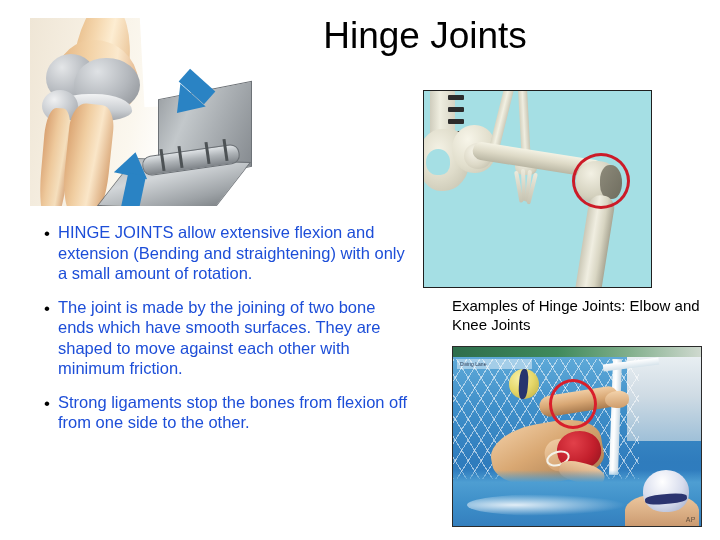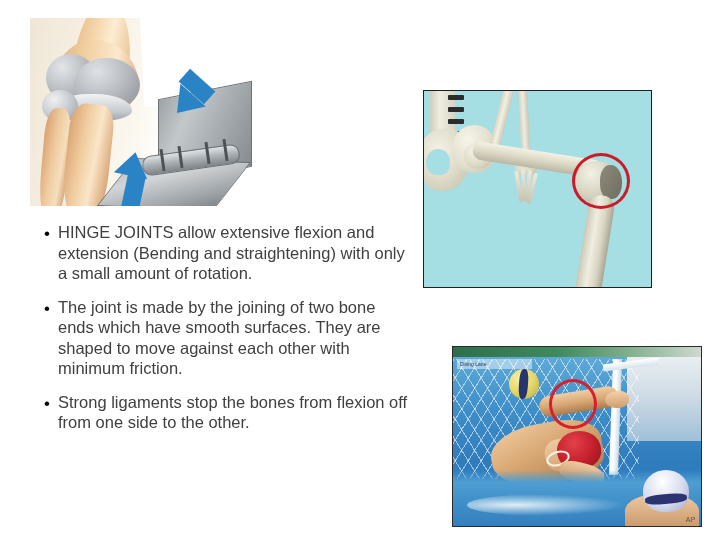--- a/index.html
+++ b/index.html
@@ -50,21 +50,21 @@
     font-size: 17px;
     line-height: 21px;
     color: #000000;
     text-align: center;
     padding-top: 1px;
   }
   .bullet-text {
     flex: 1 1 auto;
     font-size: 16.5px;
     line-height: 20.5px;
-    color: #404040;
+    color: #1d4ed8;
   }
 
   
   #caption {
     position: absolute;
     left: 452px;
     top: 296px;
     width: 250px;
     font-size: 15px;
     line-height: 19px;
@@ -555,20 +555,21 @@
     font-size: 7px;
     color: rgba(60,50,40,.75);
     letter-spacing: .5px;
   }
 </style>
 </head>
 <body>
 
 <div id="slide">
 
+  <div id="title">Hinge Joints</div>
 
   <div class="pic" id="pic-hinge">
     <div class="white-wedge"></div>
     <div class="white-right"></div>
 
     <div class="femur"></div>
     <div class="femur-flare"></div>
     <div class="condyle-a"></div>
     <div class="condyle-b"></div>
     <div class="cart-lower"></div>
@@ -608,20 +609,21 @@
       <div class="fg f4"></div>
     </div>
     <div class="femur-head"></div>
     <div class="femur-long"></div>
     <div class="knee-knob"></div>
     <div class="knee-shadow"></div>
     <div class="tibia-long"></div>
     <div class="red-circle"></div>
   </div>
 
+  <div id="caption">Examples of Hinge Joints: Elbow and Knee Joints</div>
 
   <div class="pic" id="pic-waterpolo">
     <div class="sky"></div>
     <div class="pool-back"></div>
     <div class="deck"></div>
     <div class="net"></div>
     <div class="post"></div>
     <div class="crossbar"></div>
     <div class="ball"></div>
     <div class="ball-band"></div>

